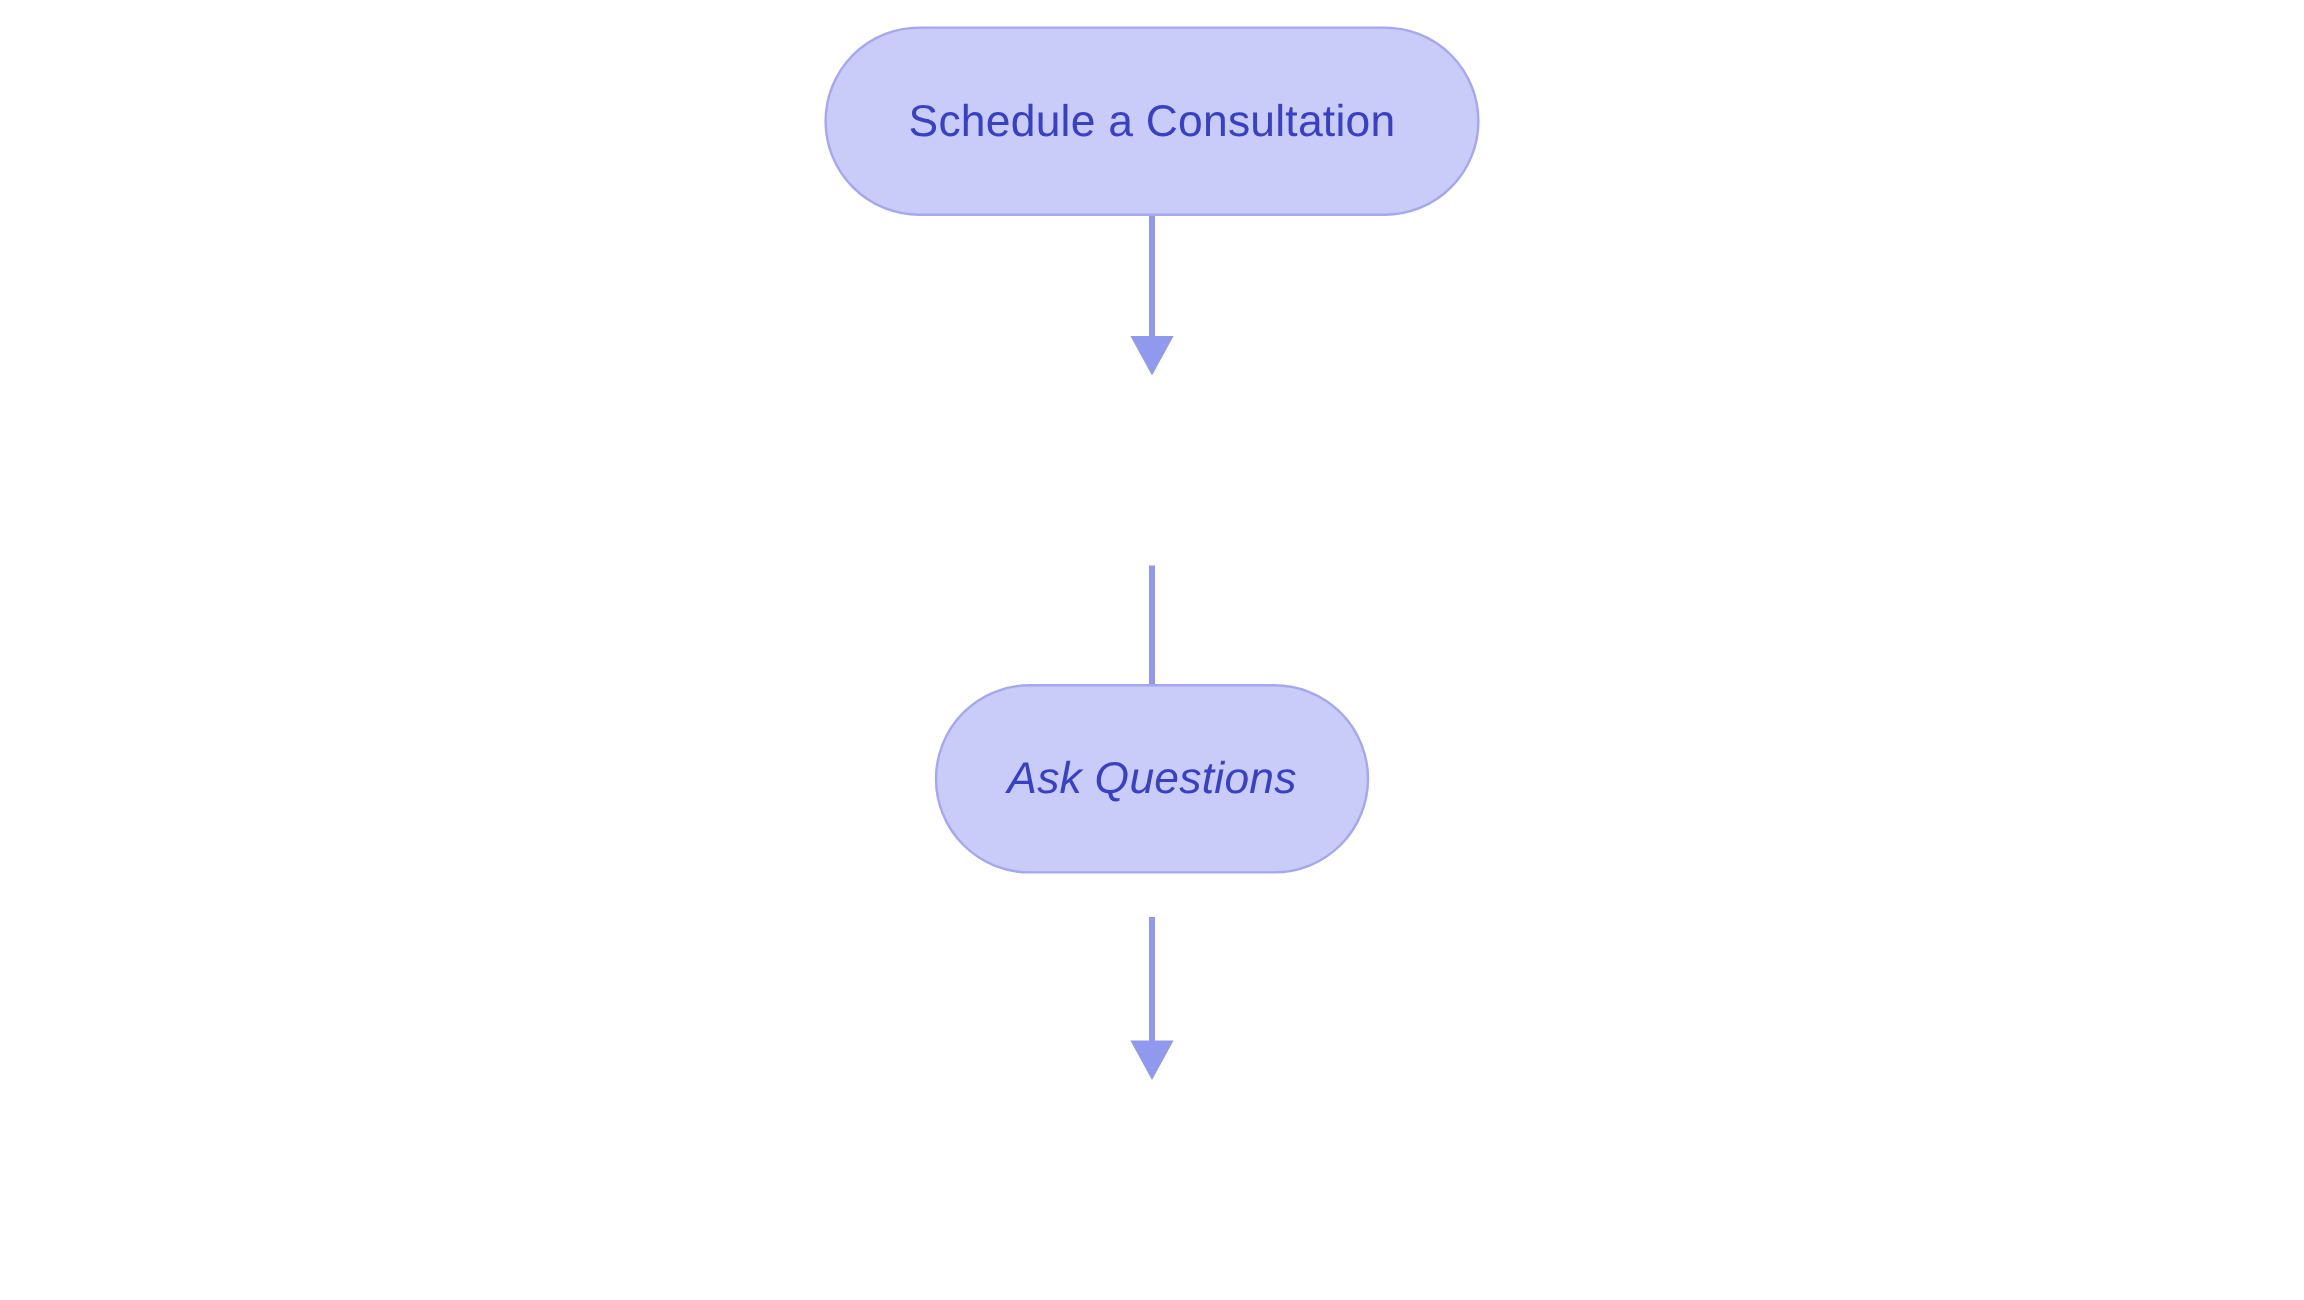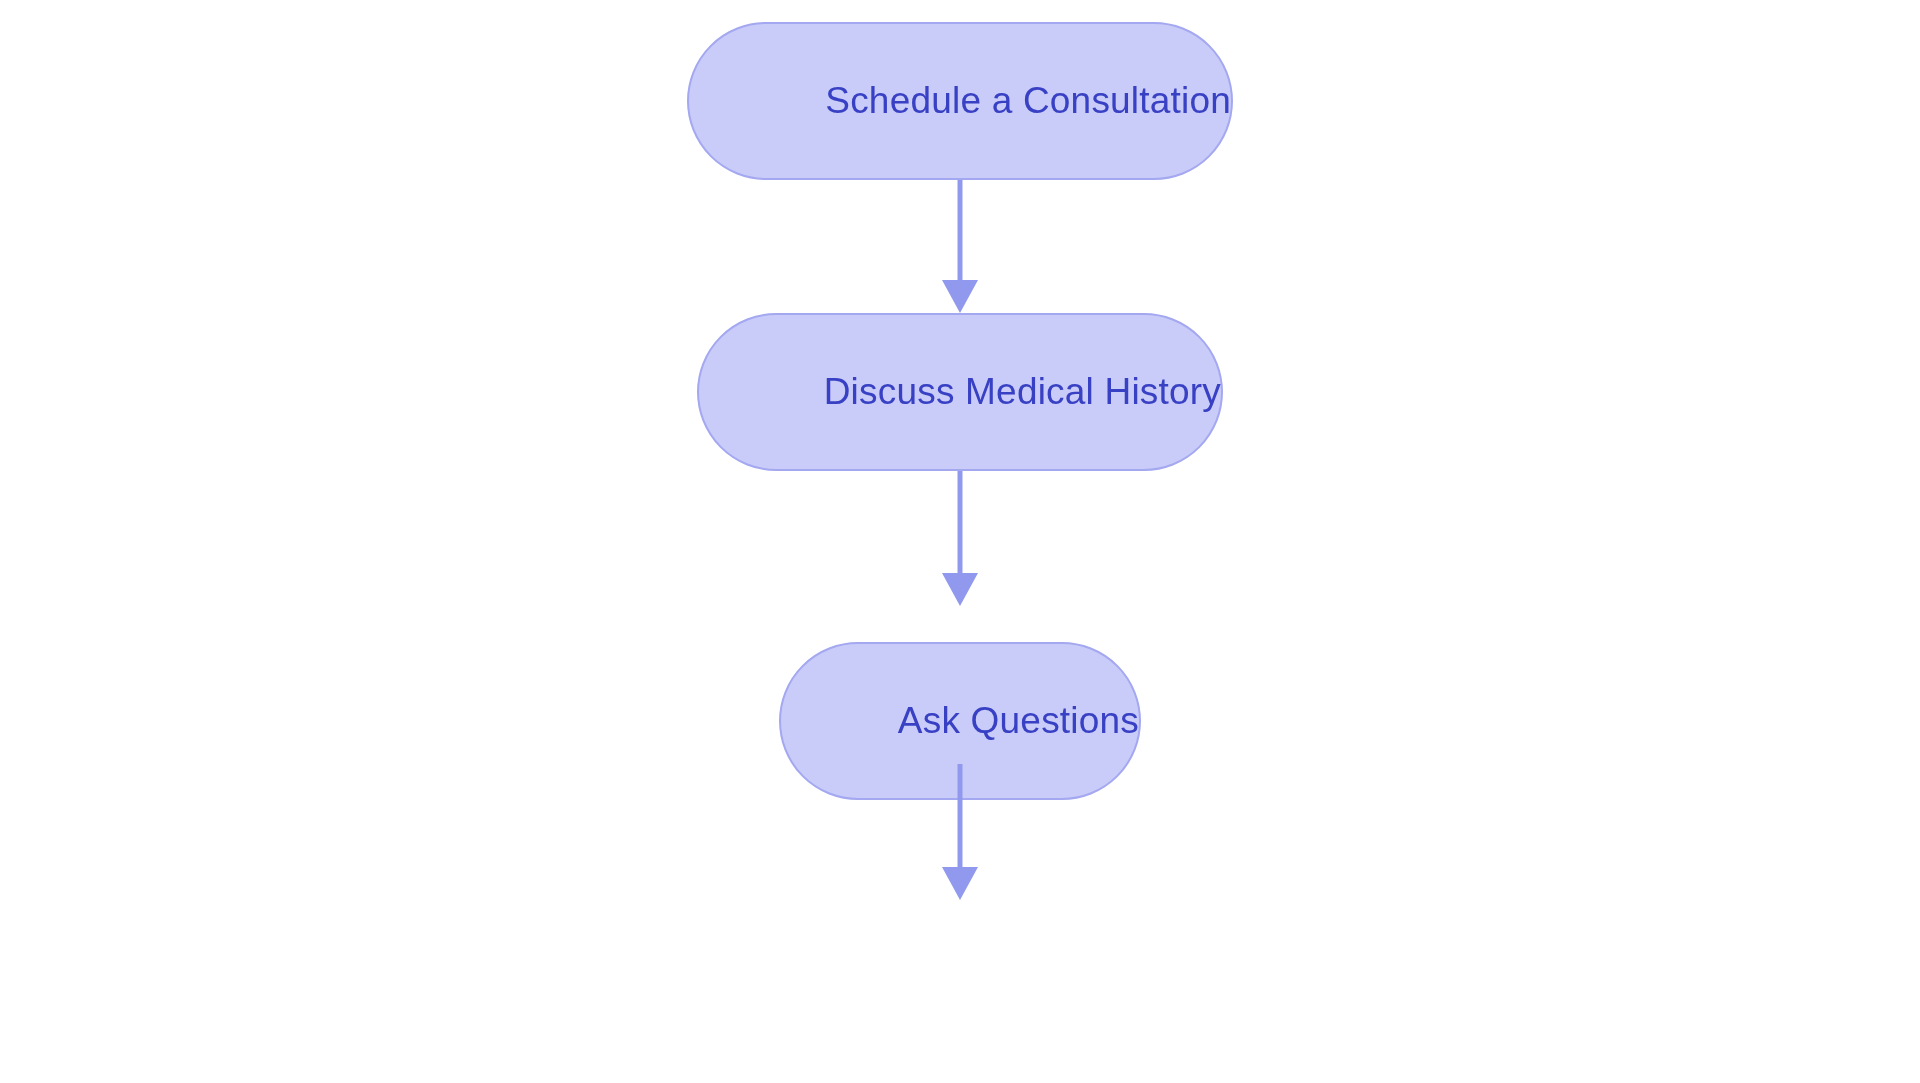--- a/index.html
+++ b/index.html
@@ -22,32 +22,32 @@
     overflow: hidden;
   }
   .flow-node {
     position: absolute;
     height: 158px;
     border-radius: 79px;
     background: var(--node-fill);
     border: 2px solid var(--node-border);
     display: flex;
     align-items: center;
-    justify-content: flex-end;
+    justify-content: center;
   }
   .flow-node .node-label {
     color: var(--node-text);
     font-size: 37px;
     font-weight: 400;
     letter-spacing: 0.2px;
     white-space: nowrap;
   }
   .node-1 { left: 687px; top: 22px;  width: 546px; }
   .node-2 { left: 697px; top: 313px; width: 526px; }
-  .node-3 { left: 779px; top: 642px; width: 362px; }
+  .node-3 { left: 779px; top: 570px; width: 362px; font-style: italic; }
   .node-4 { left: 736px; top: 900px; width: 448px; }
 
   .flow-arrow {
     position: absolute;
     left: 940px;
     width: 40px;
     display: block;
   }
   .arrow-1 { top: 180px; height: 133px; }
   .arrow-2 { top: 471px; height: 135px; }
@@ -62,23 +62,20 @@
 
   <div class="flow-node node-1">
     <span class="node-label">Schedule a Consultation</span>
   </div>
 
   <svg class="flow-arrow arrow-1" viewBox="0 0 40 133" aria-hidden="true">
     <line x1="20" y1="0" x2="20" y2="103"></line>
     <polygon points="2,100 38,100 20,133"></polygon>
   </svg>
 
-  <div class="flow-node node-2">
-    <span class="node-label">Discuss Medical History</span>
-  </div>
 
   <svg class="flow-arrow arrow-2" viewBox="0 0 40 135" aria-hidden="true">
     <line x1="20" y1="0" x2="20" y2="105"></line>
     <polygon points="2,102 38,102 20,135"></polygon>
   </svg>
 
   <div class="flow-node node-3">
     <span class="node-label">Ask Questions</span>
   </div>
 

